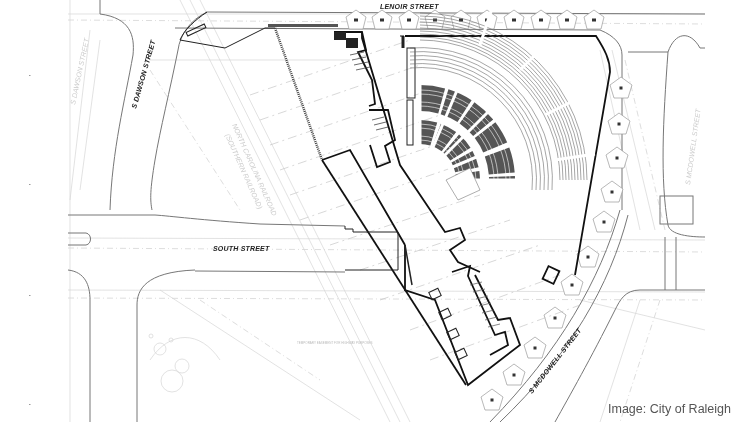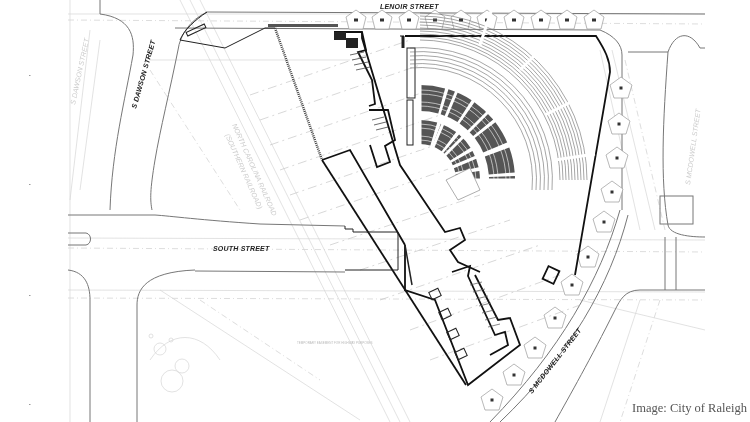--- a/index.html
+++ b/index.html
@@ -1,21 +1,21 @@
 <!DOCTYPE html>
 <html><head>
 <meta charset="utf-8">
 <style>
   html, body { margin:0; padding:0; background:#ffffff; }
   body { width:750px; height:422px; position:relative; overflow:hidden; font-family:"Liberation Sans", sans-serif; }
   #plan { position:absolute; left:0; top:0; width:750px; height:422px; }
   .street-label { font-family:"Liberation Sans", sans-serif; font-weight:bold; font-style:italic; font-size:7px; fill:#222; letter-spacing:0.2px; }
   .faint-label { font-family:"Liberation Sans", sans-serif; font-style:italic; font-size:7px; fill:#ccc; }
   .tiny-label { font-family:"Liberation Sans", sans-serif; font-size:3px; fill:#bbb; }
-  .credit { position:absolute; right:3px; bottom:6px; font-family:Liberation Serif, serif; font-size:12.5px; color:#555; }
+  .credit { position:absolute; right:19px; bottom:6px; font-family:Liberation Sans, sans-serif; font-size:12.5px; color:#555; }
   .faint { stroke:#d6d6d6; fill:none; stroke-width:0.7; }
   .faint-dash { stroke:#cfcfcf; fill:none; stroke-width:0.7; stroke-dasharray:6 3 1 3; }
   .curb { stroke:#777; fill:none; stroke-width:1; }
   .wall { stroke:#111; fill:none; stroke-width:1.8; }
   .wall-thin { stroke:#222; fill:none; stroke-width:1; }
   .gridline { stroke:#bdbdbd; fill:none; stroke-width:0.6; stroke-dasharray:9 4 2 4; }
   .tree { stroke:#999; fill:#fff; stroke-width:0.7; }
 </style>
 </head>
 <body>

